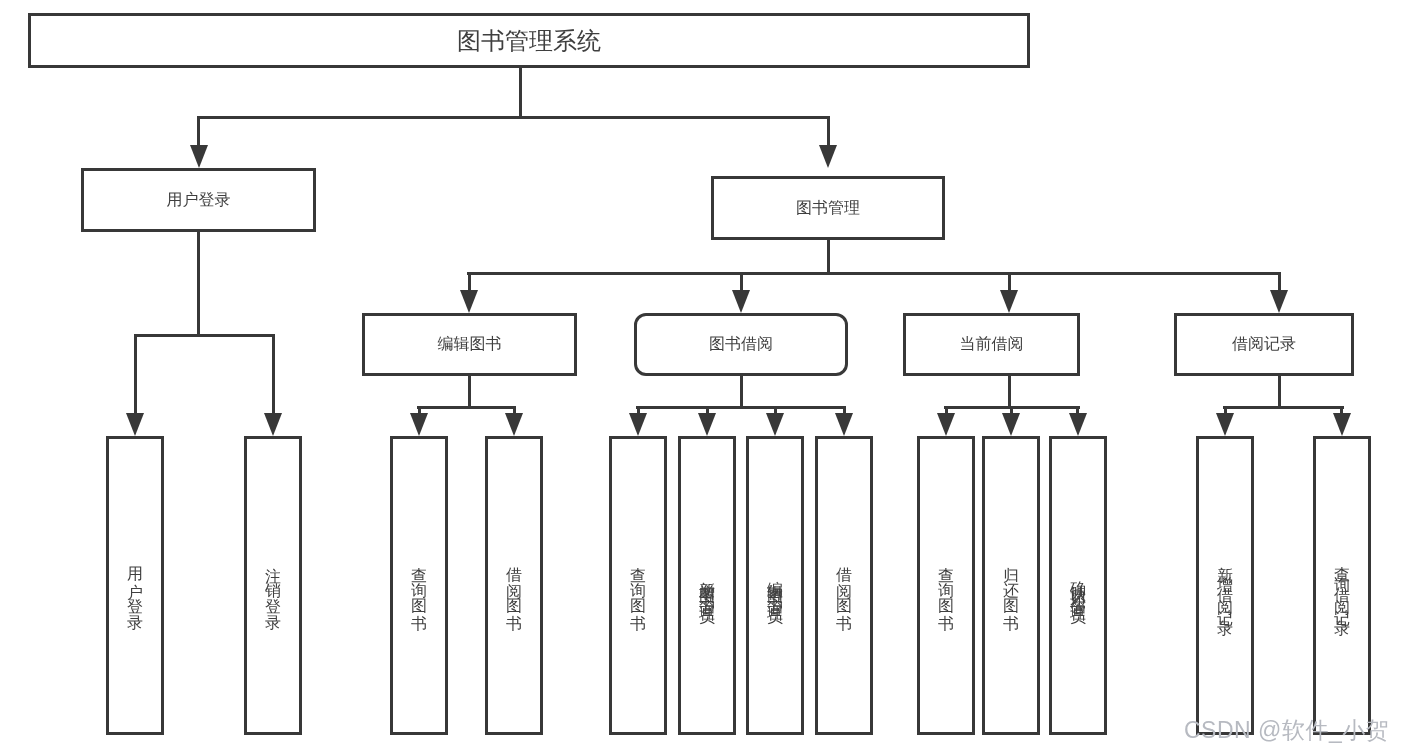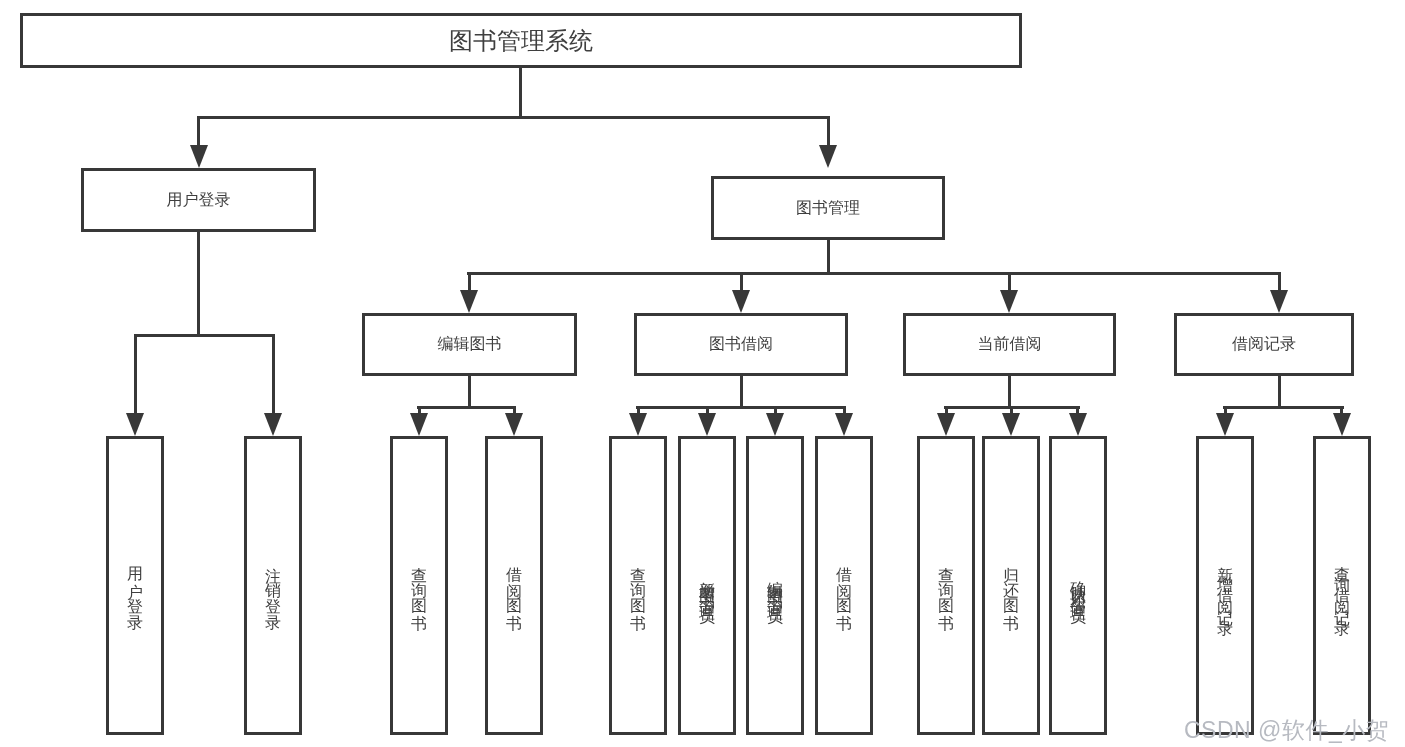--- a/index.html
+++ b/index.html
@@ -5,21 +5,21 @@
   html,body{margin:0;padding:0;background:#ffffff;}
   .canvas{
     position:relative;width:1405px;height:747px;background:#ffffff;overflow:hidden;
     font-family:"Liberation Sans","DejaVu Sans",sans-serif;color:#3f3f3f;
   }
   .box{
     position:absolute;box-sizing:border-box;background:#ffffff;
     border:3px solid #383838;display:flex;align-items:center;justify-content:center;
     font-size:16px;color:#3f3f3f;white-space:nowrap;z-index:2;
   }
-  .root{font-size:24px;}
+  .root{font-size:24px;margin-left:8px;}
   .vbox{
     writing-mode:vertical-rl;text-orientation:mixed;white-space:normal;
     letter-spacing:8px;line-height:1;padding:8px 0;
   }
   .ls-wide{letter-spacing:16px;}
   .ls-mid{letter-spacing:11px;}
   .ls-tight{letter-spacing:4px;}
   .hline{position:absolute;height:3px;background:#383838;z-index:1;}
   .vline{position:absolute;width:3px;background:#383838;z-index:1;}
   .arrow{
@@ -61,22 +61,22 @@
   <div class="vline" style="left:468px;top:272px;height:20px;"></div>
   <div class="arrow" style="left:460px;top:290px;"></div>
   <div class="vline" style="left:740px;top:272px;height:20px;"></div>
   <div class="arrow" style="left:732px;top:290px;"></div>
   <div class="vline" style="left:1008px;top:272px;height:20px;"></div>
   <div class="arrow" style="left:1000px;top:290px;"></div>
   <div class="vline" style="left:1278px;top:272px;height:20px;"></div>
   <div class="arrow" style="left:1270px;top:290px;"></div>
 
   <div class="box" style="left:362px;top:313px;width:215px;height:63px;">编辑图书</div>
-  <div class="box" style="left:634px;top:313px;width:214px;height:63px;">图书借阅</div>
-  <div class="box" style="left:903px;top:313px;width:213px;height:63px;">当前借阅</div>
+  <div class="box" style="left:634px;top:313px;width:214px;height:63px;border-radius:12px;">图书借阅</div>
+  <div class="box" style="left:903px;top:313px;width:177px;height:63px;">当前借阅</div>
   <div class="box" style="left:1174px;top:313px;width:180px;height:63px;">借阅记录</div>
 
   <div class="vline" style="left:468px;top:376px;height:32px;"></div>
   <div class="hline" style="left:417px;top:406px;width:99px;"></div>
   <div class="vline" style="left:418px;top:406px;height:10px;"></div>
   <div class="arrow" style="left:410px;top:413px;"></div>
   <div class="vline" style="left:513px;top:406px;height:10px;"></div>
   <div class="arrow" style="left:505px;top:413px;"></div>
 
   <div class="vline" style="left:740px;top:376px;height:32px;"></div>

